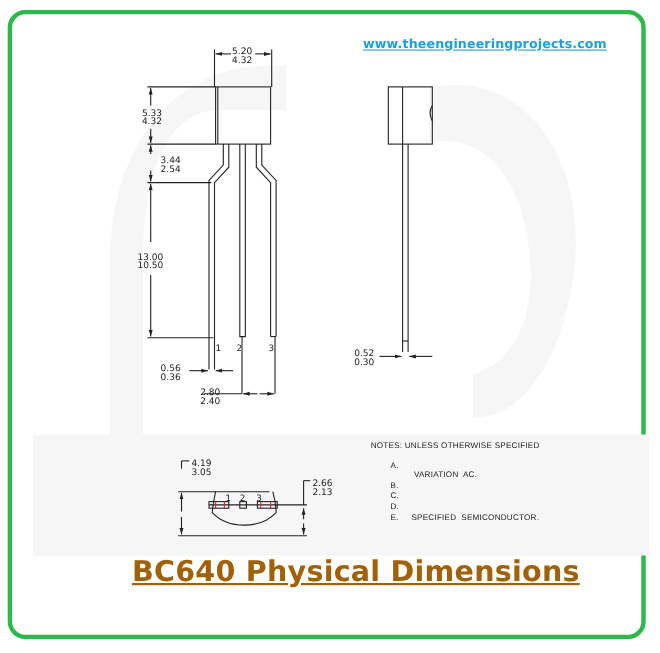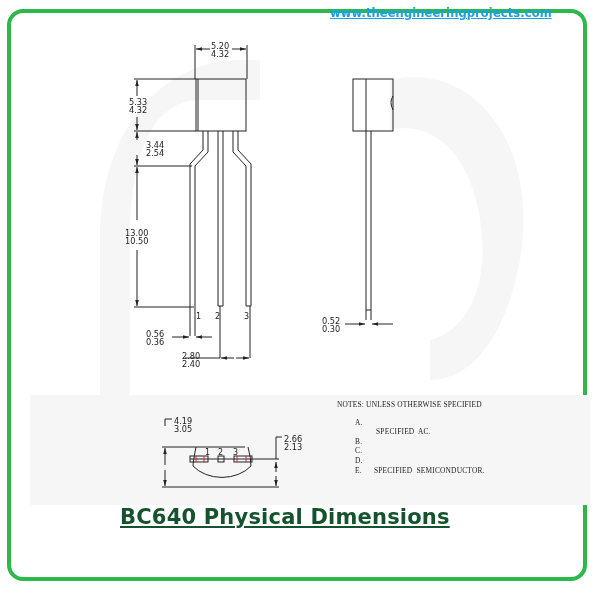--- a/index.html
+++ b/index.html
@@ -3,41 +3,41 @@
   <meta charset="utf-8">
   <style>
     html, body { margin: 0; padding: 0; background: #ffffff; }
     body { width: 600px; height: 594px; position: relative; overflow: hidden; font-family: "Liberation Sans", sans-serif; }
     .frame {
       position: absolute; left: 7px; top: 9px; width: 580px; height: 572px;
       border: 4px solid #2db84a; border-radius: 16px; box-sizing: border-box; background: #ffffff;
     }
     .watermark { position: absolute; left: 0; top: 0; width: 600px; height: 594px; }
     .site-link {
-      position: absolute; left: 330px; top: 6px;
+      position: absolute; left: 330px; top: 33px;
       font-family: "DejaVu Sans", sans-serif; font-weight: bold; font-size: 11.5px;
       color: #1aa0e6; text-decoration: underline; letter-spacing: 0.1px;
     }
     .drawing { position: absolute; left: 0; top: 0; width: 600px; height: 594px; }
     .drawing text { font-family: "DejaVu Sans", sans-serif; fill: #222; }
     .dim { font-size: 8.2px; }
     .pin { font-size: 8px; }
     .notes {
       position: absolute; left: 337px; top: 400px;
-      font-family: Liberation Serif, serif; font-size: 7.4px; color: #222;
+      font-family: Liberation Sans, sans-serif; font-size: 7.4px; color: #222;
       letter-spacing: 0.2px; line-height: 9.6px;
     }
     .notes .heading { margin-bottom: 8px; }
     .notes .row { display: flex; }
     .notes .lbl { width: 19px; padding-left: 18px; }
     .notes .txt { white-space: pre; }
     .title {
       position: absolute; left: 120px; top: 505px;
-      font-family: "DejaVu Sans", sans-serif; font-weight: bold; font-size: 21px;
-      color: #14532d; text-decoration: underline; letter-spacing: 0.2px;
+      font-family: "DejaVu Sans", sans-serif; font-weight: bold; font-size: 26px;
+      color: #a16207; text-decoration: underline; letter-spacing: 0.2px;
     }
   </style>
 </head>
 <body>
 
 <div class="frame"></div>
 
 <svg class="watermark" viewBox="0 0 600 594">
   <g fill="#f6f6f6">
     <path d="M100 240 C100 120 170 60 240 60 L260 60 L260 100 L200 100 C150 100 130 160 130 240 L130 420 L100 420 Z"></path>
@@ -152,21 +152,21 @@
   <text class="pin" x="233" y="455">3</text>
 </svg>
 
 <div class="notes">
   <div class="heading">NOTES:  UNLESS  OTHERWISE  SPECIFIED</div>
   <div class="row">
       <span class="lbl">A.</span>
     </div>
   <div class="row">
       <span class="lbl"></span>
-      <span class="txt"> SPECIFIED  AC.</span>
+      <span class="txt"> VARIATION  AC.</span>
     </div>
   <div class="row">
       <span class="lbl">B.</span>
     </div>
   <div class="row">
       <span class="lbl">C.</span>
     </div>
   <div class="row">
       <span class="lbl">D.</span>
     </div>

